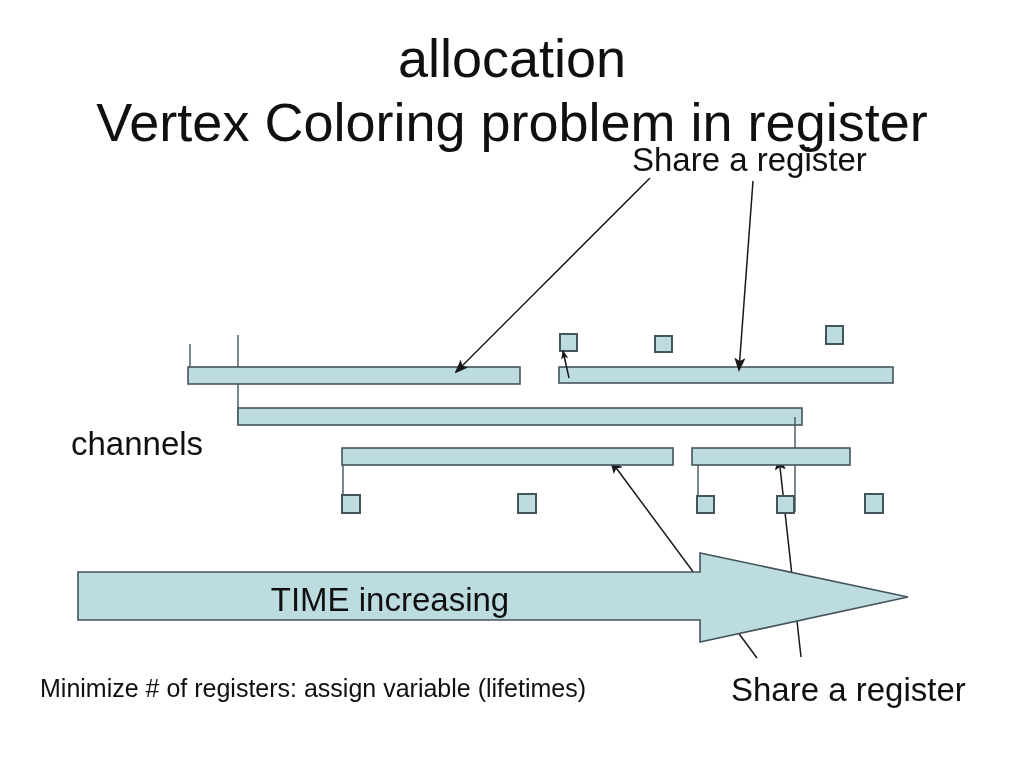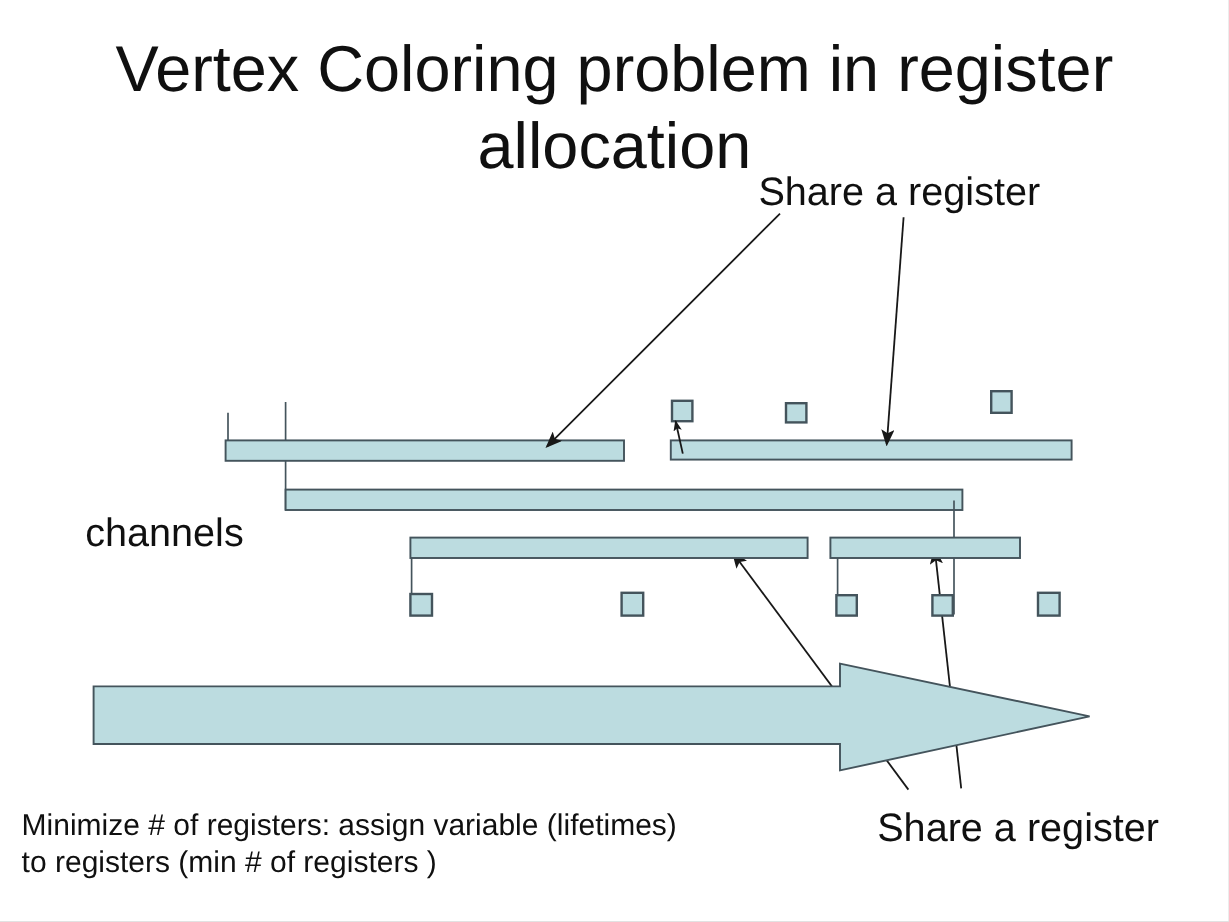--- a/index.html
+++ b/index.html
@@ -72,29 +72,29 @@
     <rect class="sq" x="518" y="494" width="18" height="19"></rect>
     <rect class="sq" x="697" y="496" width="17" height="17"></rect>
     <rect class="sq" x="777" y="496" width="17" height="17"></rect>
     <rect class="sq" x="865" y="494" width="18" height="19"></rect>
 
     <line class="arrow" x1="650" y1="178" x2="456" y2="372" marker-end="url(#ah)"></line>
     <line class="arrow" x1="753" y1="181" x2="739" y2="370" marker-end="url(#ah)"></line>
   </svg>
 
   <div class="txt title">
+    <div>allocation</div>
     <div>Vertex Coloring problem in register</div>
-    <div>allocation</div>
   </div>
 
   <div class="txt label" style="left:632px;top:145px;">Share a register</div>
 
   <div class="txt label" style="left:44px;top:429px;margin-left:27px;">channels</div>
 
+  <div class="txt label" style="left:78px;top:585px;width:624px;text-align:center;">TIME increasing</div>
 
-  <div class="txt note" style="left:18px;top:673px;">
+  <div class="txt note" style="left:40px;top:673px;">
     <div>Minimize # of registers: assign variable (lifetimes)</div>
-    <div>to registers (min # of registers )</div>
   </div>
 
   <div class="txt label" style="left:731px;top:675px;">Share a register</div>
 
 </div>
 
 </body></html>

